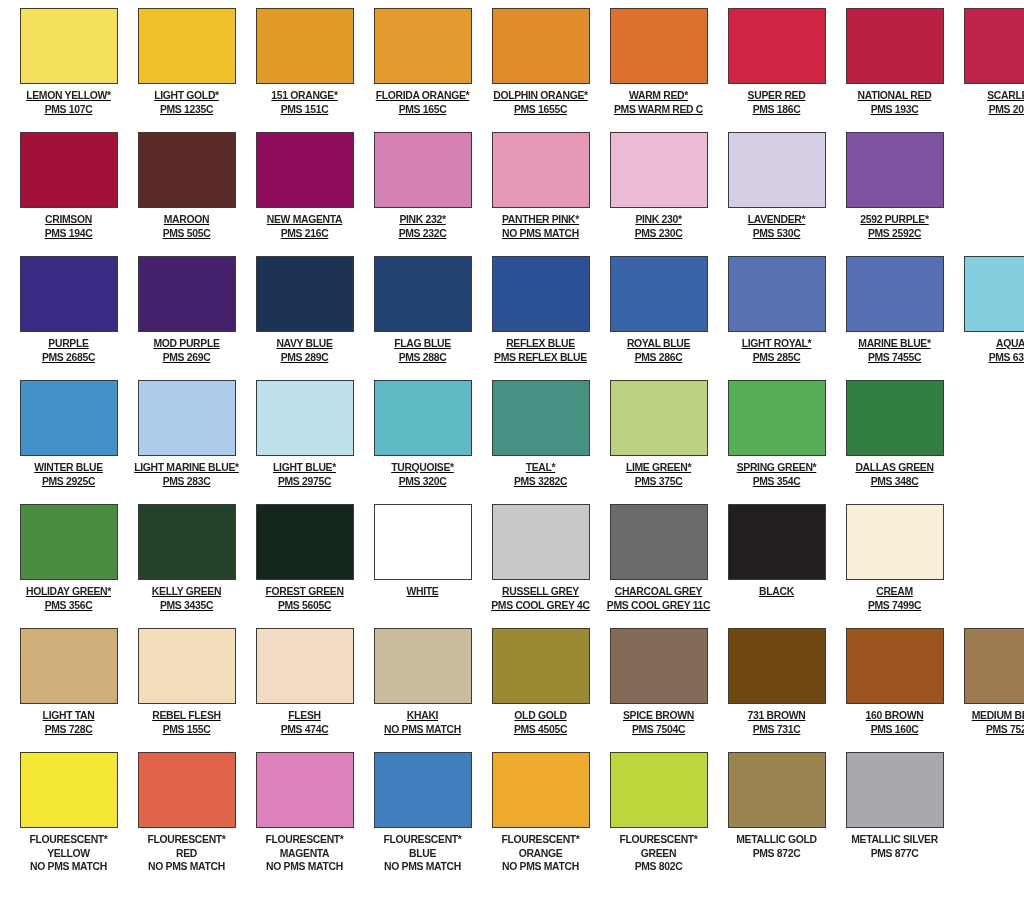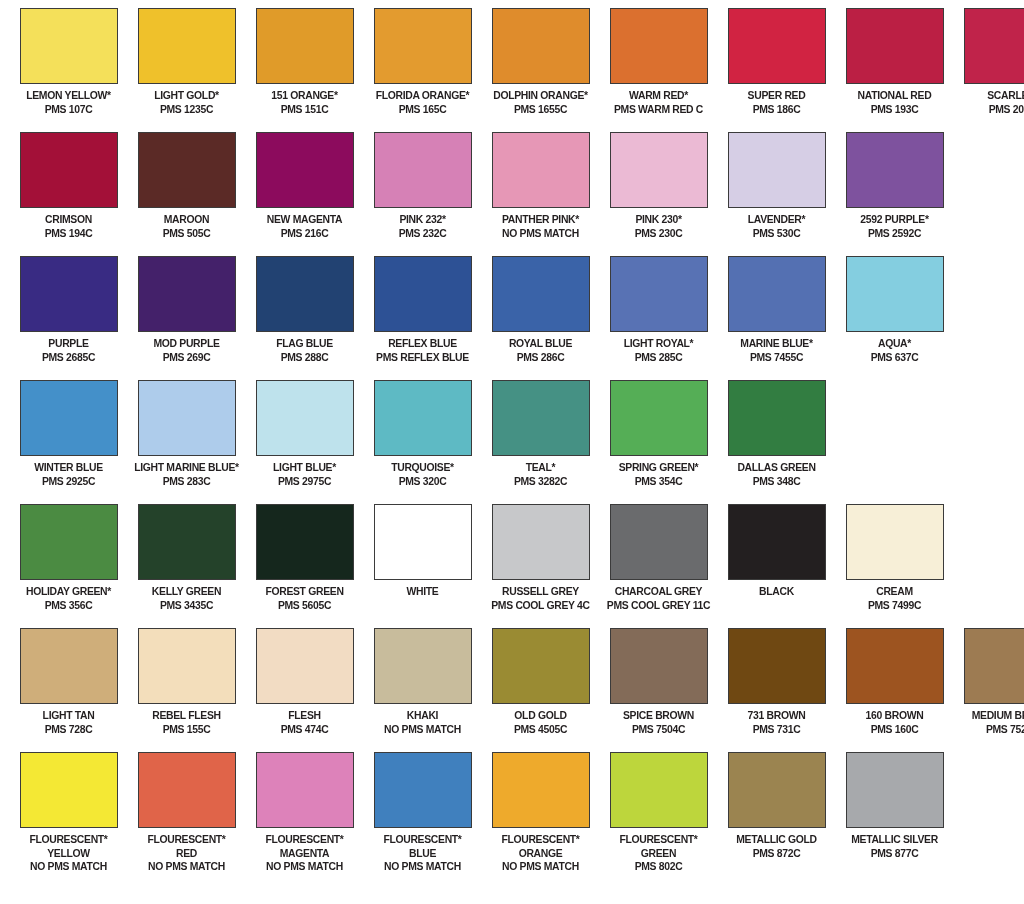--- a/index.html
+++ b/index.html
@@ -20,21 +20,21 @@
     box-sizing: border-box;
     padding: 8px 10px 0 10px;
     display: flex;
     flex-direction: column;
   }
   .swatch-row {
     display: grid;
     grid-template-columns: repeat(9, 1fr);
     column-gap: 1px;
   }
-  .row-1, .row-2, .row-3, .row-4, .row-5, .row-6 { height: 124px; }
+  .row-1, .row-2, .row-3, .row-4, .row-5, .row-6 { height: 124px; text-decoration: underline; }
   .row-7 { height: 150px; }
 
   .swatch-cell {
     display: flex;
     flex-direction: column;
     align-items: center;
     box-sizing: border-box;
     padding: 0 2px;
   }
   .chip-wrap {
@@ -244,20 +244,29 @@
         <div class="chip-wrap">
           <div class="chip" style="background-color: rgb(68, 33, 106);"></div>
         </div>
         <div class="labels">
           <div class="name">MOD PURPLE</div>
           <div class="code">PMS 269C</div>
         </div>
       </div>
       <div class="swatch-cell">
         <div class="chip-wrap">
+          <div class="chip" style="background-color: rgb(29, 51, 86);"></div>
+        </div>
+        <div class="labels">
+          <div class="name">NAVY BLUE</div>
+          <div class="code">PMS 289C</div>
+        </div>
+      </div>
+      <div class="swatch-cell">
+        <div class="chip-wrap">
           <div class="chip" style="background-color: rgb(34, 66, 114);"></div>
         </div>
         <div class="labels">
           <div class="name">FLAG BLUE</div>
           <div class="code">PMS 288C</div>
         </div>
       </div>
       <div class="swatch-cell">
         <div class="chip-wrap">
           <div class="chip" style="background-color: rgb(45, 81, 149);"></div>
@@ -341,20 +350,29 @@
           <div class="code">PMS 320C</div>
         </div>
       </div>
       <div class="swatch-cell">
         <div class="chip-wrap">
           <div class="chip" style="background-color: rgb(69, 145, 132);"></div>
         </div>
         <div class="labels">
           <div class="name">TEAL*</div>
           <div class="code">PMS 3282C</div>
+        </div>
+      </div>
+      <div class="swatch-cell">
+        <div class="chip-wrap">
+          <div class="chip" style="background-color: rgb(189, 209, 130);"></div>
+        </div>
+        <div class="labels">
+          <div class="name">LIME GREEN*</div>
+          <div class="code">PMS 375C</div>
         </div>
       </div>
       <div class="swatch-cell">
         <div class="chip-wrap">
           <div class="chip" style="background-color: rgb(85, 174, 86);"></div>
         </div>
         <div class="labels">
           <div class="name">SPRING GREEN*</div>
           <div class="code">PMS 354C</div>
         </div>

